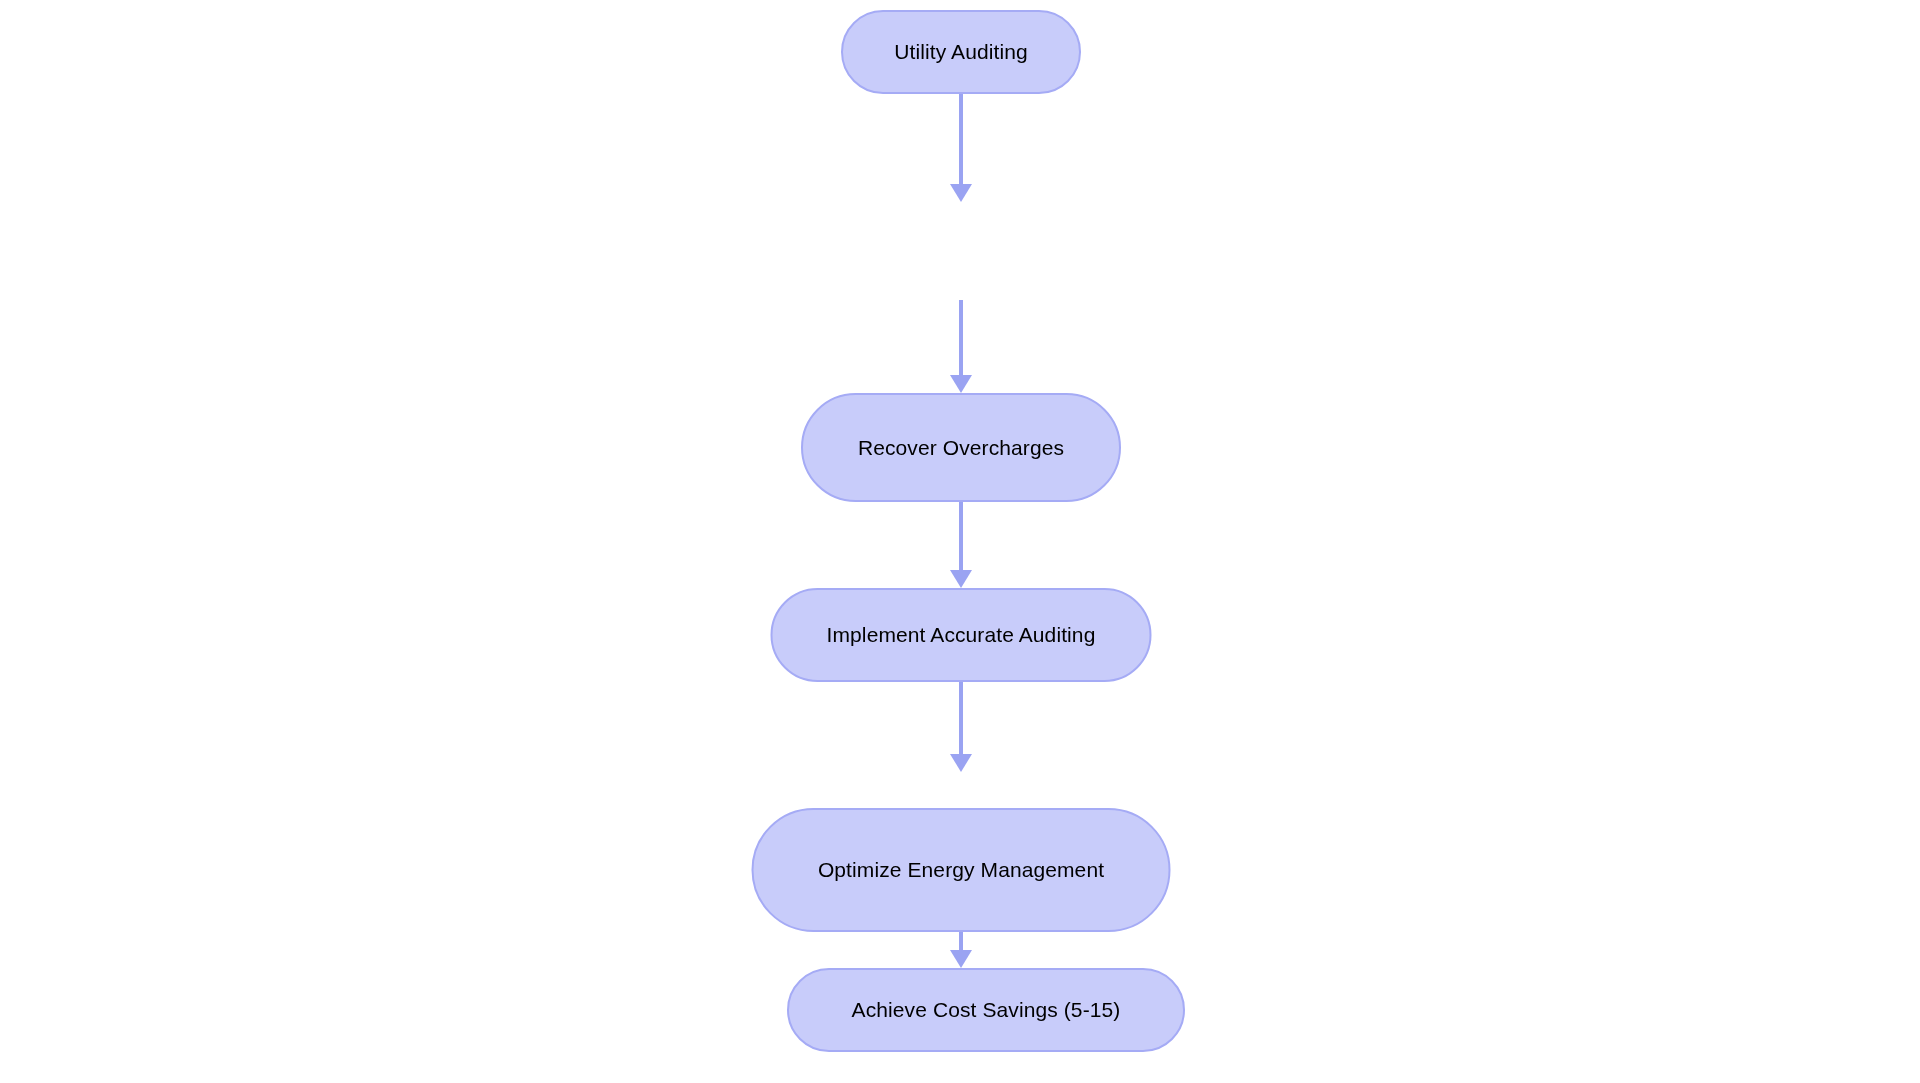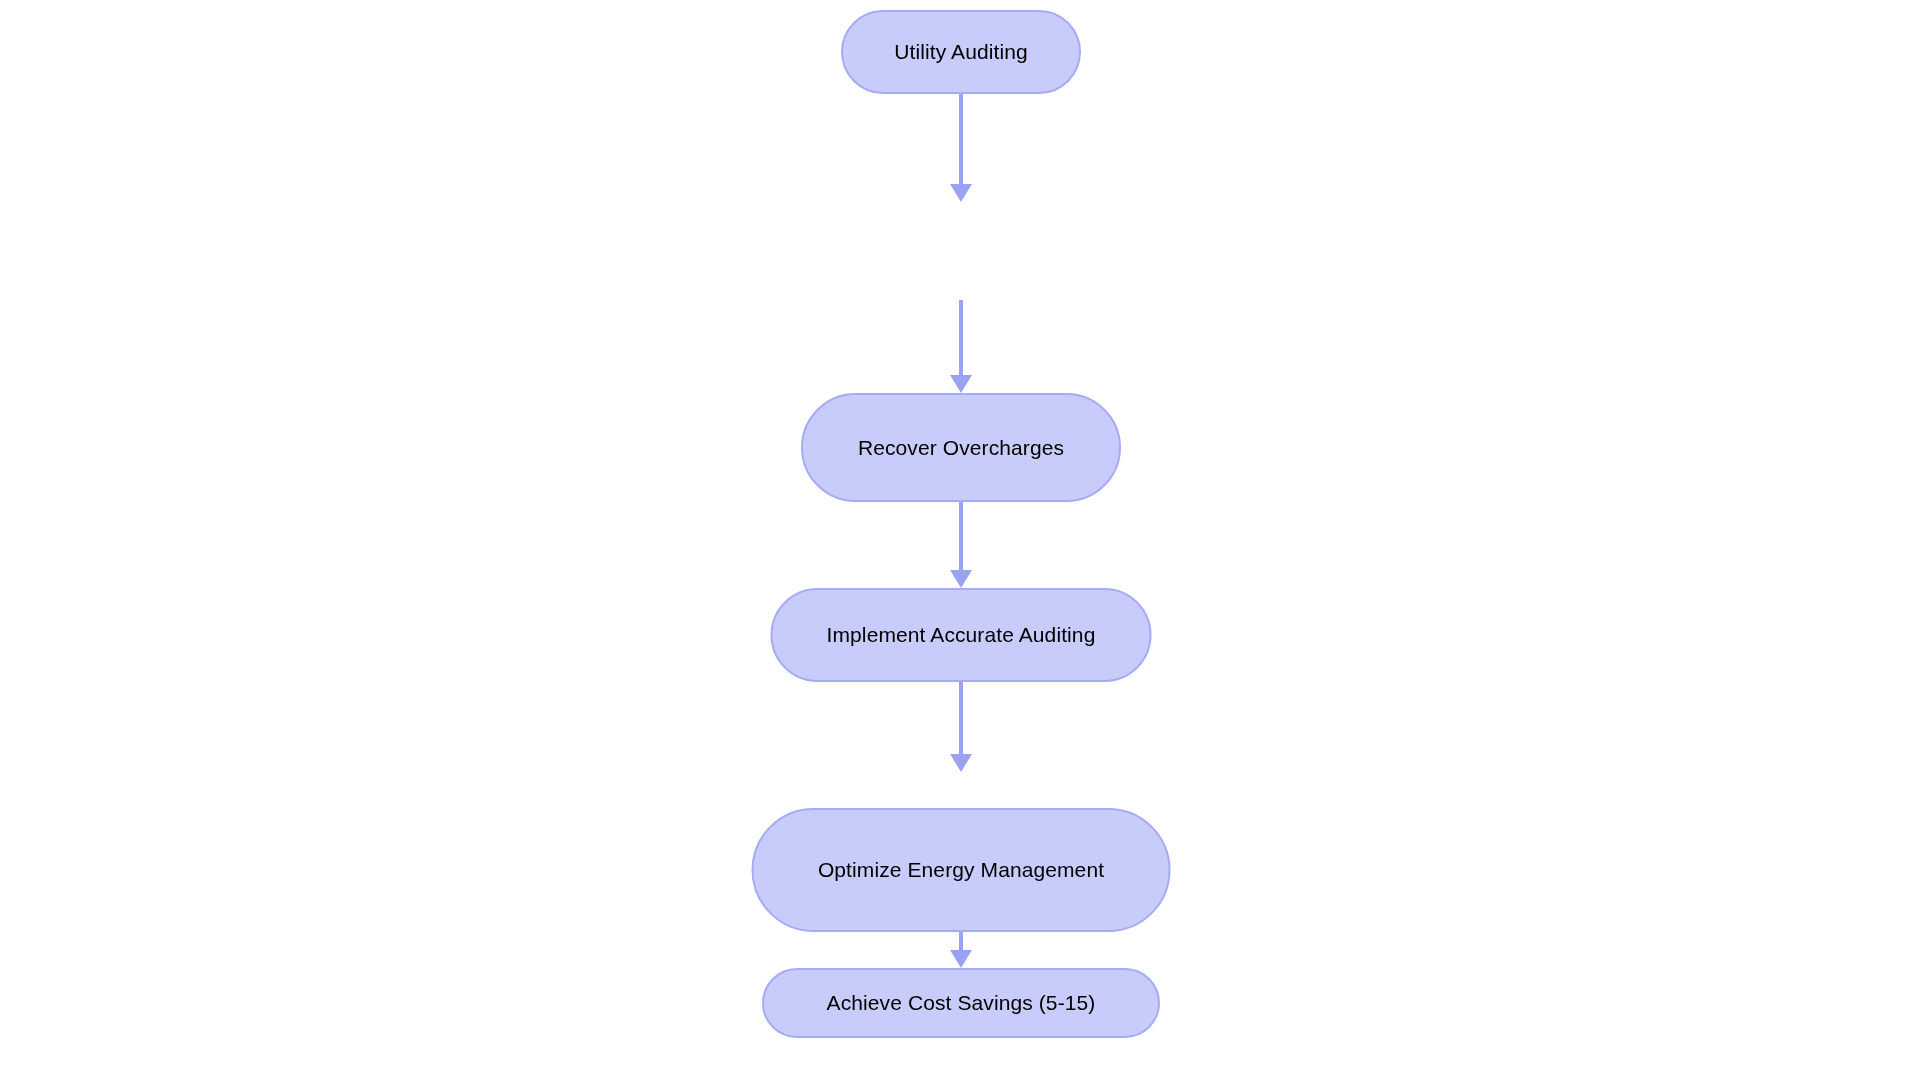--- a/index.html
+++ b/index.html
@@ -106,17 +106,17 @@
   </div>
 
   <div class="flow-node" id="node-4" style="left: 961px; top: 588px; width: 381px; height: 94px;">
     <span class="flow-node-label">Implement Accurate Auditing</span>
   </div>
 
   <div class="flow-node" id="node-5" style="left: 961px; top: 772px; width: 419px; height: 124px; margin-top: 36px;">
     <span class="flow-node-label">Optimize Energy Management</span>
   </div>
 
-  <div class="flow-node" id="node-6" style="left: 961px; top: 968px; width: 398px; height: 70px;">
+  <div class="flow-node" id="node-6" style="left: 986px; top: 968px; width: 398px; height: 84px;">
     <span class="flow-node-label">Achieve Cost Savings (5-15)</span>
   </div>
 
 </div>
 
 </body></html>

